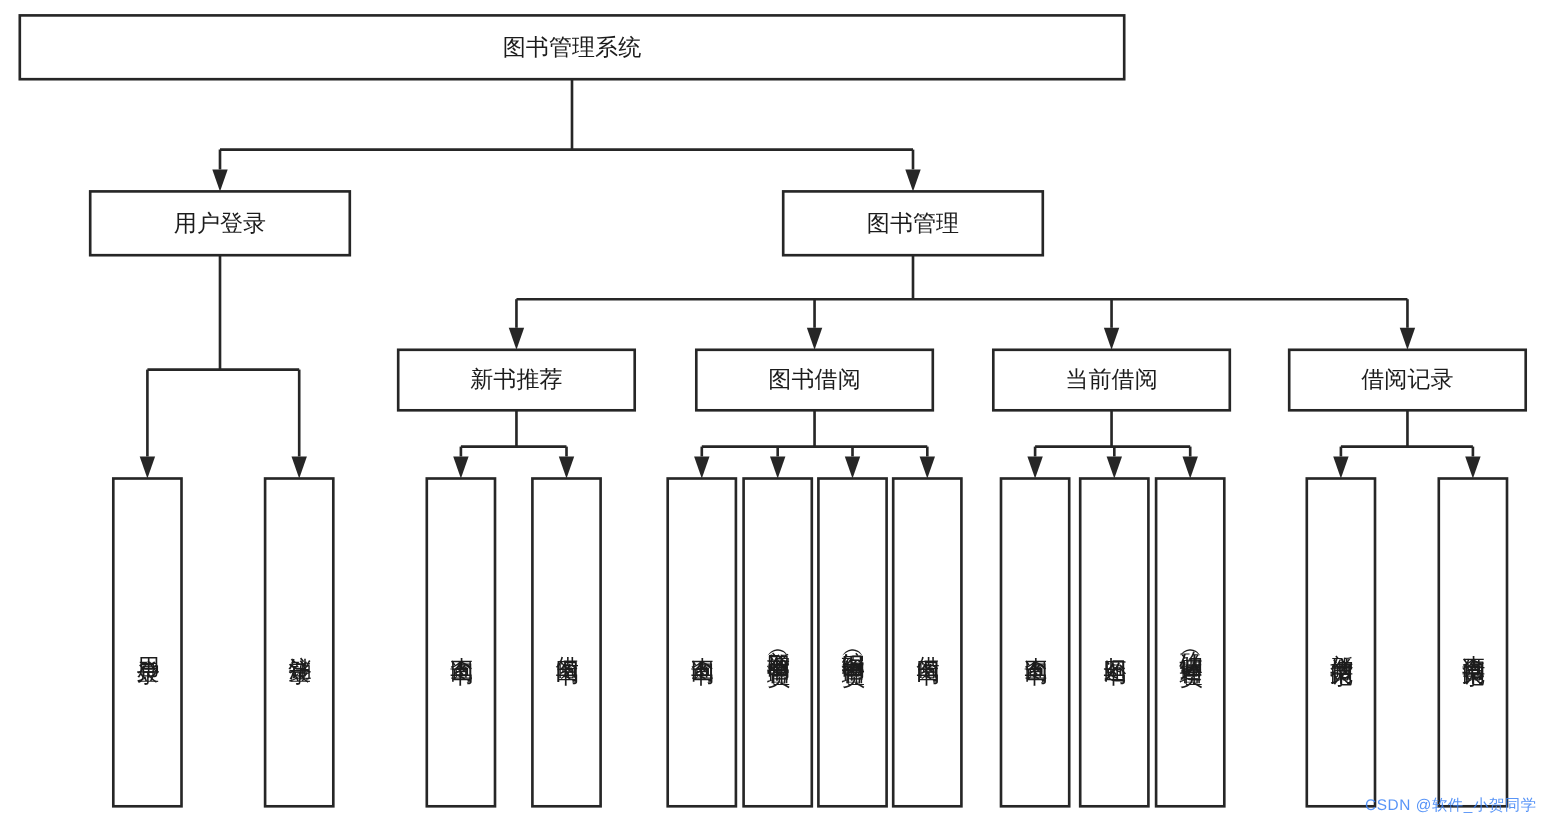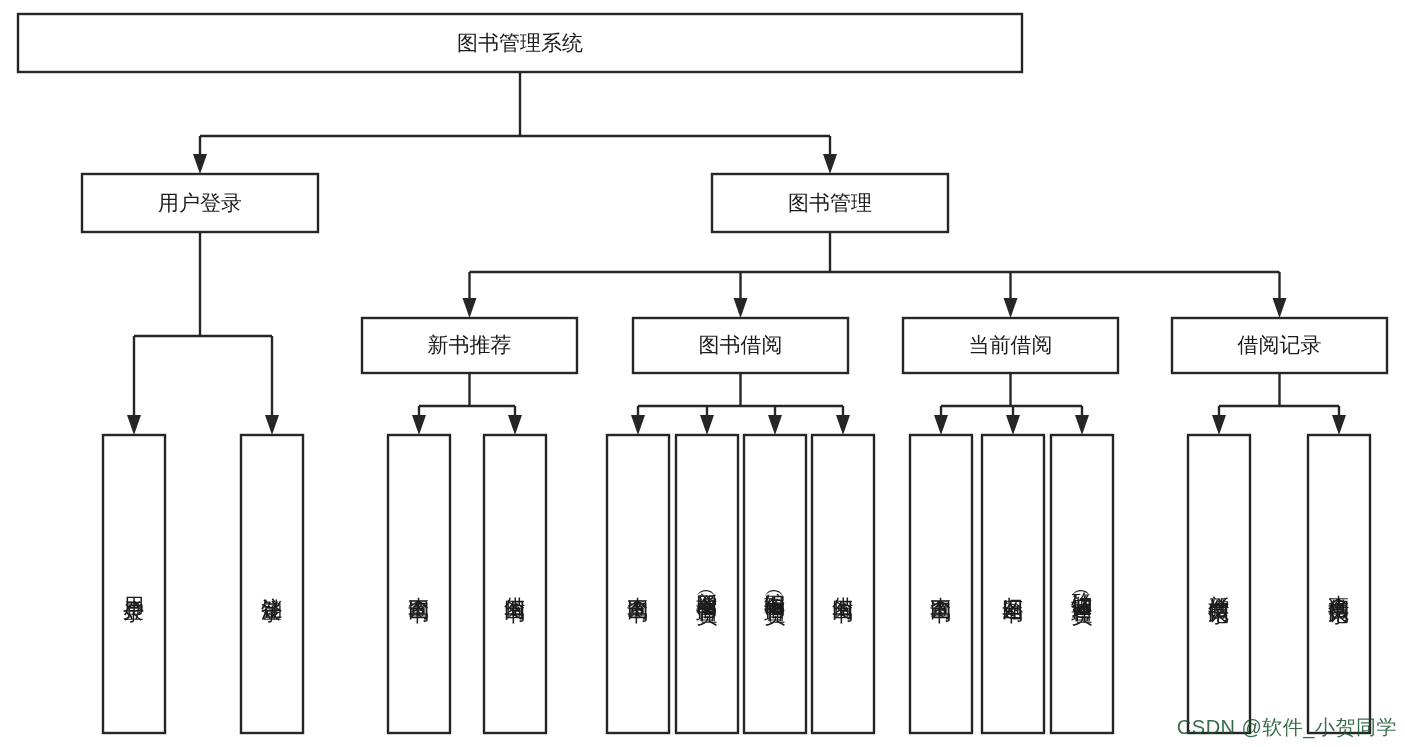--- a/index.html
+++ b/index.html
@@ -64,22 +64,22 @@
     line-height: 1.12;
     letter-spacing: 2px;
     color: #1c1c1c;
     white-space: nowrap;
   }
   .watermark {
     position: absolute;
     right: 8px;
     bottom: 6px;
     font-family: "Liberation Sans", "DejaVu Sans", sans-serif;
-    font-size: 20px;
-    color: #14532d;
+    font-size: 14px;
+    color: #3b82f6;
     opacity: 0.85;
     white-space: nowrap;
     letter-spacing: 0.5px;
   }
 </style>
 </head>
 <body>
 
 <div id="diagram-root">
 

